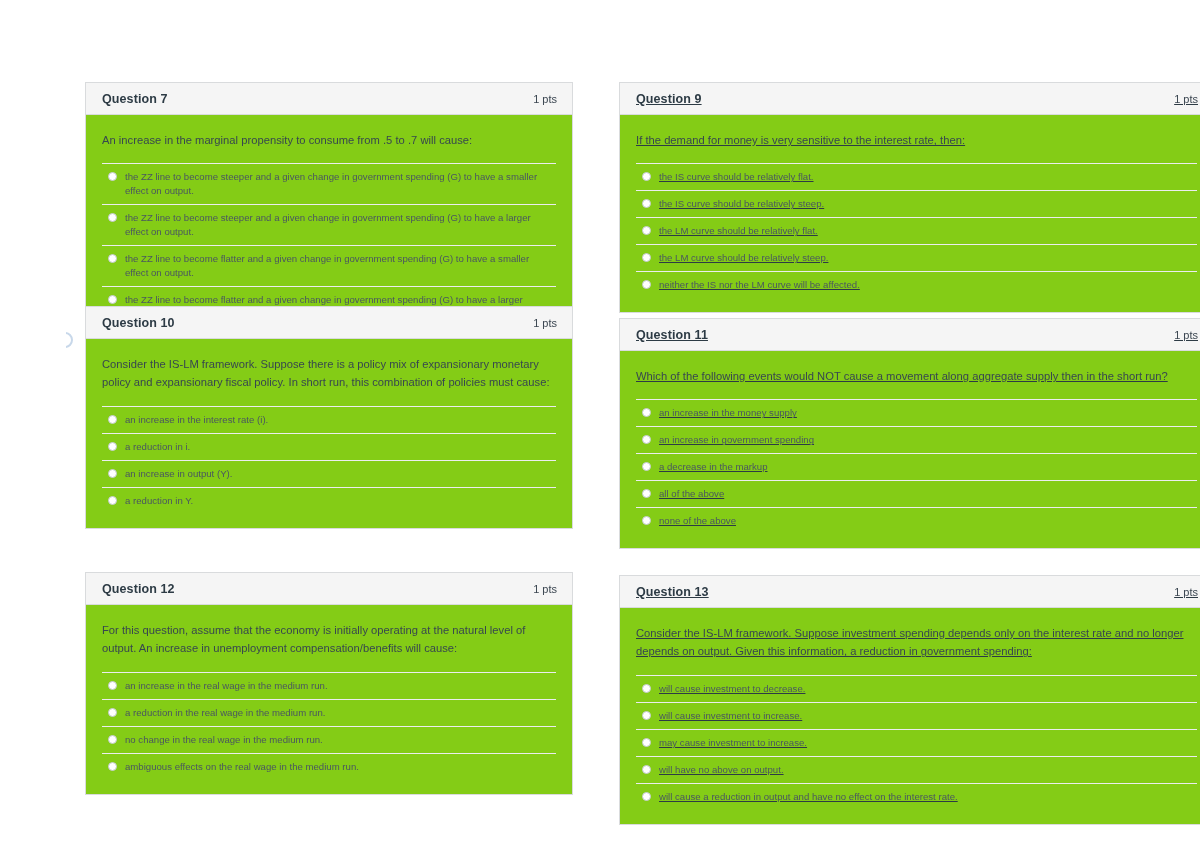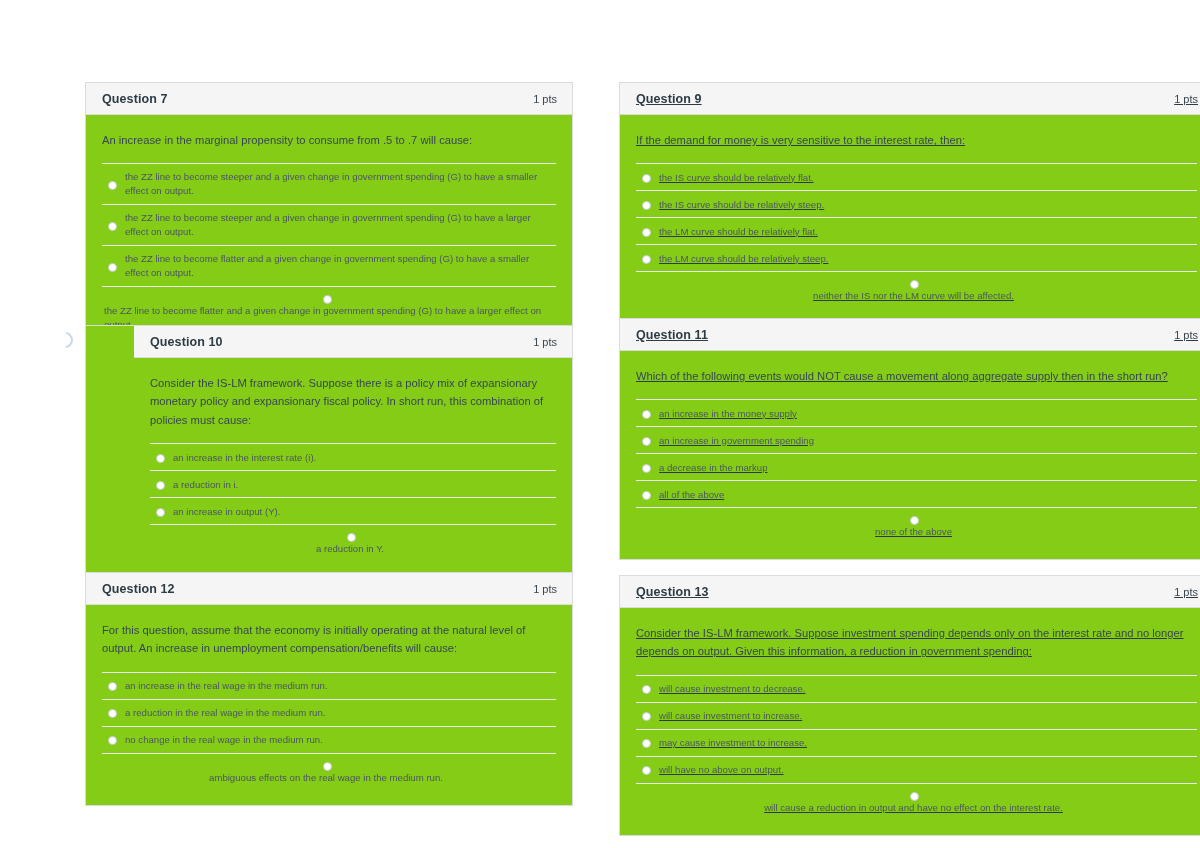--- a/index.html
+++ b/index.html
@@ -93,26 +93,26 @@
     margin: 0 0 14px 0;
     letter-spacing: 0.02px;
   }
 
   .answers {
     border-top: 1px solid #ebedee;
     margin: 0 0 14px 0;
   }
   .answer-row {
     display: flex;
-    align-items: center;
+    align-items: flex-start;
     padding: 6px 2px 6px 2px;
     border-bottom: 1px solid #ebedee;
     min-height: 14px;
   }
-  .answer-row:last-child { border-bottom: none; flex-direction: column; }
+  .answer-row:last-child { border-bottom: none; }
 
   .radio {
     flex: 0 0 auto;
     width: 9px;
     height: 9px;
     border: 1px solid #c3c9ce;
     border-radius: 50%;
     background: #fff;
     margin: 2px 8px 0 4px;
     box-sizing: border-box;
@@ -120,21 +120,21 @@
   .answer-label {
     font-size: 9.6px;
     line-height: 1.45;
     color: #4a5760;
     letter-spacing: 0.01px;
     padding-right: 6px;
   }
 
   
   #card-q7  { top: 82px;  }
-  #card-q10 { top: 325px; padding-left: 48px; }
+  #card-q10 { top: 306px; }
   #card-q12 { top: 572px; }
   #card-q9  { top: 82px;  }
   #card-q11 { top: 318px; }
   #card-q13 { top: 575px; }
 </style>
 </head>
 <body>
 
 <div class="quiz-wrap">
 

